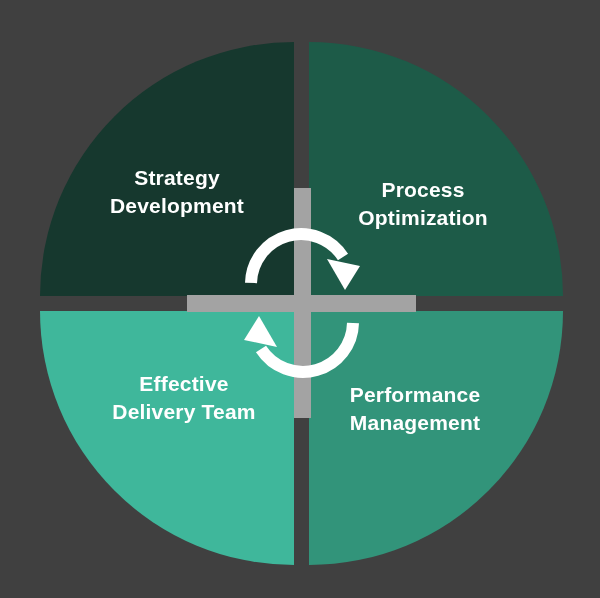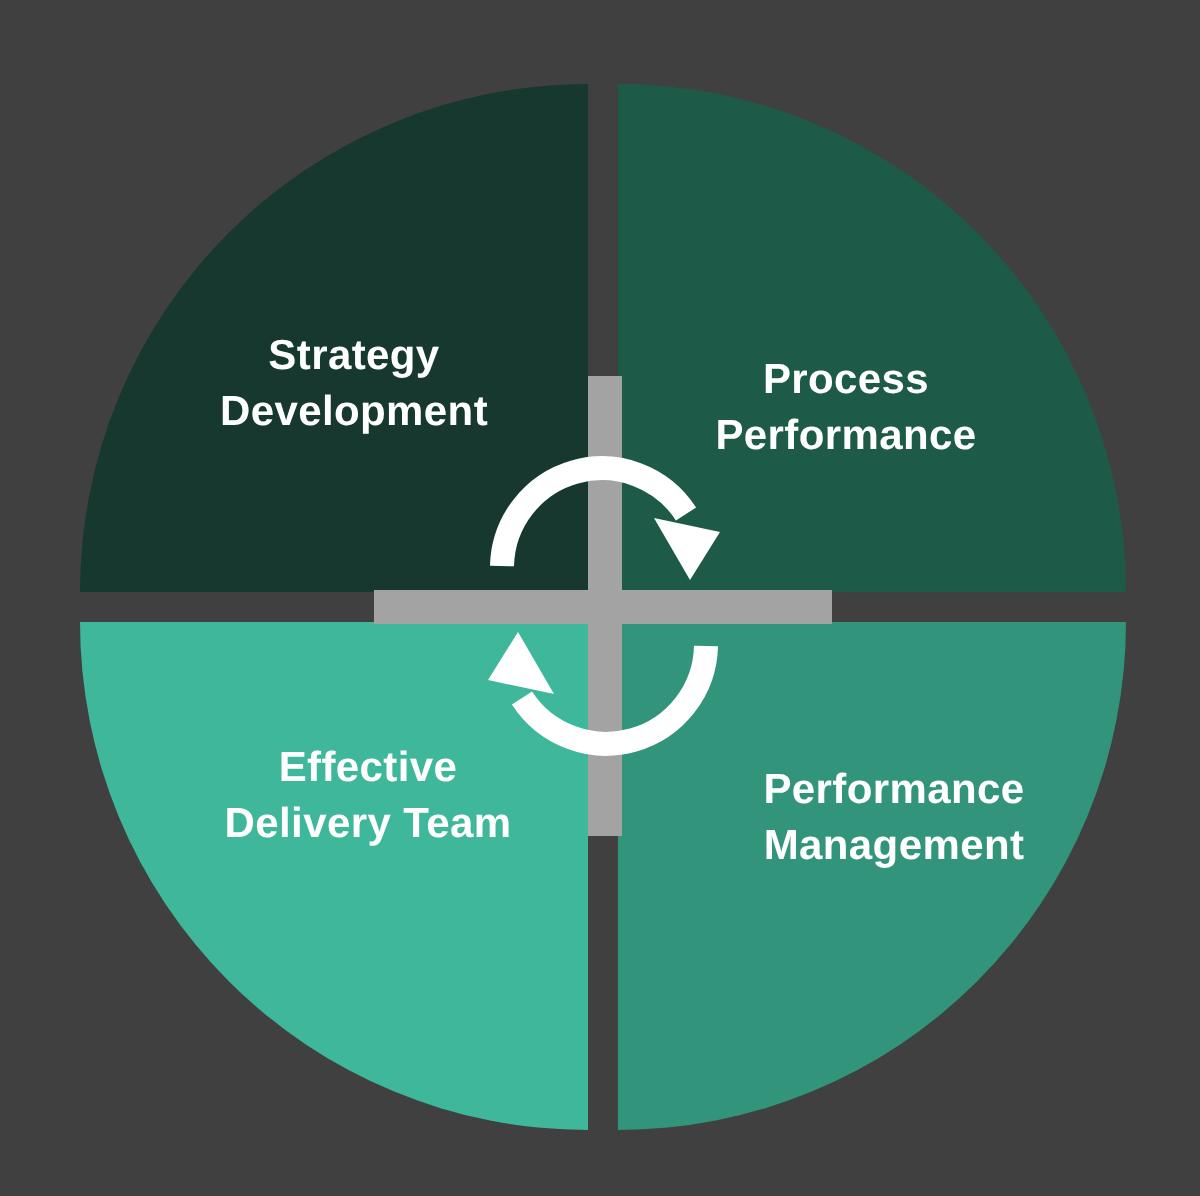--- a/index.html
+++ b/index.html
@@ -71,19 +71,19 @@
   <svg class="arrows" viewBox="0 0 600 598">
     <path d="M 251 283 A 50 50 0 0 1 343 257" fill="none" stroke-width="12" stroke-linecap="butt" style="stroke: rgb(255, 255, 255);"></path>
     <polygon points="327,259 360,266 345,290" style="fill: rgb(255, 255, 255);"></polygon>
     <path d="M 353 323 A 50 50 0 0 1 261 349" fill="none" stroke-width="12" stroke-linecap="butt" style="stroke: rgb(255, 255, 255);"></path>
     <polygon points="277,347 244,340 259,316" style="fill: rgb(255, 255, 255);"></polygon>
   </svg>
 
   <div class="q-label l-tl" style="color: rgb(255, 255, 255);">Strategy
 Development</div>
   <div class="q-label l-tr" style="color: rgb(255, 255, 255);">Process
-Performance</div>
+Optimization</div>
   <div class="q-label l-bl" style="color: rgb(255, 255, 255);">Effective
 Delivery Team</div>
-  <div class="q-label l-br" style="color: rgb(255, 255, 255); margin-left: 32px;">Performance
+  <div class="q-label l-br" style="color: rgb(255, 255, 255);">Performance
 Management</div>
 
 </div>
 
 </body></html>

